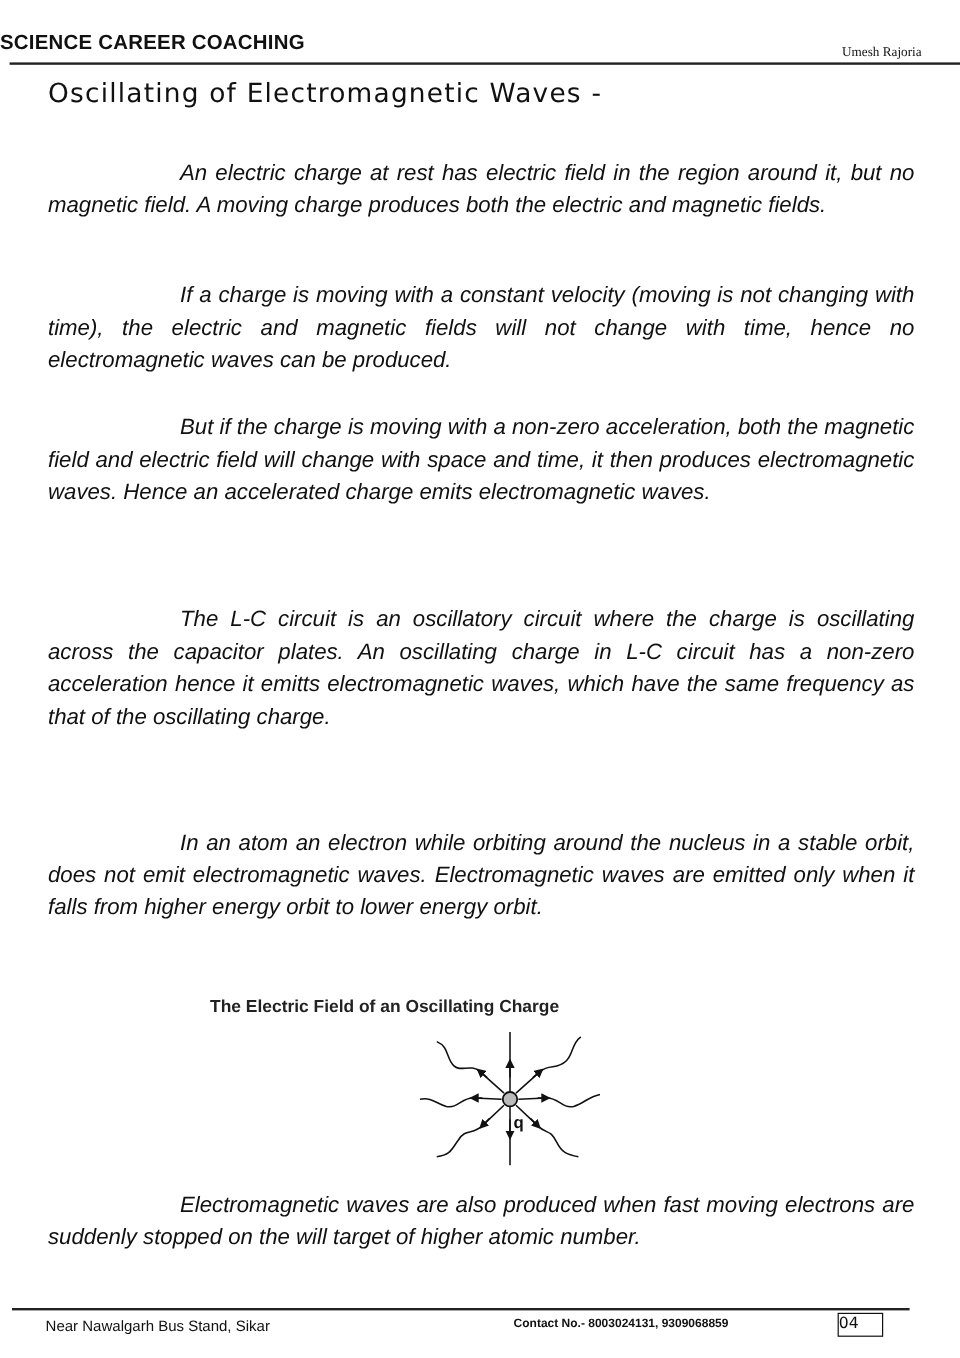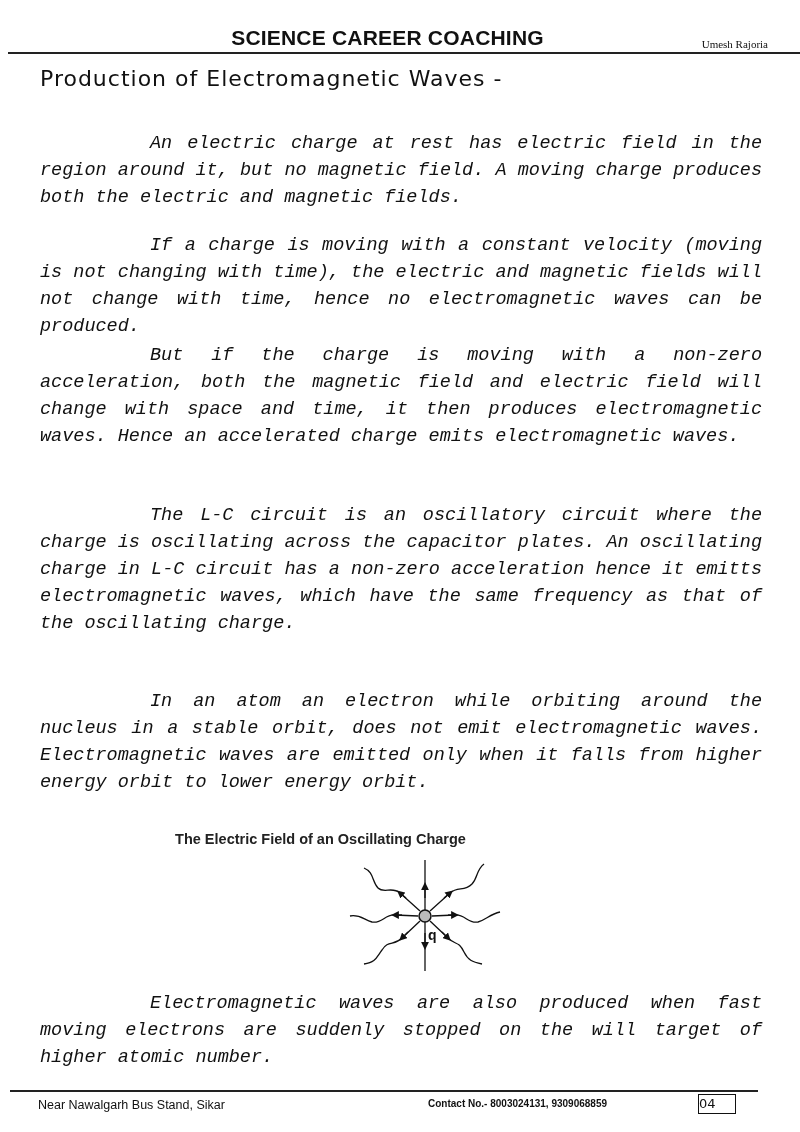--- a/index.html
+++ b/index.html
@@ -1,32 +1,32 @@
 <!DOCTYPE html>
 <html><head>
 <meta charset="utf-8">
 <style>
   html, body { margin: 0; padding: 0; background: #ffffff; }
   body { width: 800px; height: 1132px; position: relative; overflow: hidden; color: #111; }
   .header-title {
-    position: absolute; left: 0; width: 775px; top: 26px; text-align: center;
-    font-family: "Liberation Sans", sans-serif; font-weight: bold; font-size: 21px; letter-spacing: 0.2px;
+    position: absolute; left: 0; width: 775px; top: 26px; text-align: left;
+    font-family: "Liberation Sans", sans-serif; font-weight: bold; font-size: 17px; letter-spacing: 0.2px;
   }
   .header-author {
     position: absolute; right: 32px; top: 38px;
     font-family: "Liberation Serif", serif; font-weight: normal; font-size: 11px;
   }
   .header-rule { position: absolute; left: 8px; right: 0px; top: 52px; height: 2px; background: #222; }
   .page-title {
     position: absolute; left: 40px; top: 66px;
     font-family: "DejaVu Sans", sans-serif; font-size: 22px; letter-spacing: 1px;
   }
   .para {
     position: absolute; left: 40px; width: 722px;
-    font-family: Liberation Mono, monospace; font-style: italic; font-size: 18.5px; line-height: 27px;
+    font-family: Liberation Sans, sans-serif; font-style: italic; font-size: 18.5px; line-height: 27px;
     text-align: justify; text-indent: 110px; margin: 0;
   }
   #p1 { top: 130px; }
   #p2 { top: 232px; }
   #p3 { top: 342px; }
   #p4 { top: 502px; }
   #p5 { top: 688px; }
   #p6 { top: 990px; }
   .figure-caption {
     position: absolute; left: 0; width: 641px; top: 831px; text-align: center;
@@ -49,21 +49,21 @@
 </style>
 </head>
 <body>
 
 <div>
   <div class="header-title">SCIENCE CAREER COACHING</div>
   <div class="header-author">Umesh Rajoria</div>
   <div class="header-rule"></div>
 </div>
 
-<div class="page-title">Production of Electromagnetic Waves -</div>
+<div class="page-title">Oscillating of Electromagnetic Waves -</div>
 
 <p class="para" id="p1">An electric charge at rest has electric field in the region around it, but no magnetic field. A moving charge produces both the electric and magnetic fields.</p>
 <p class="para" id="p2">If a charge is moving with a constant velocity (moving is not changing with time), the electric and magnetic fields will not change with time, hence no electromagnetic waves can be produced.</p>
 <p class="para" id="p3">But if the charge is moving with a non-zero acceleration, both the magnetic field and electric field will change with space and time, it then produces electromagnetic waves. Hence an accelerated charge emits electromagnetic waves.</p>
 <p class="para" id="p4">The L-C circuit is an oscillatory circuit where the charge is oscillating across the capacitor plates. An oscillating charge in L-C circuit has a non-zero acceleration hence it emitts electromagnetic waves, which have the same frequency as that of the oscillating charge.</p>
 <p class="para" id="p5">In an atom an electron while orbiting around the nucleus in a stable orbit, does not emit electromagnetic waves. Electromagnetic waves are emitted only when it falls from higher energy orbit to lower energy orbit.</p>
 
 <div class="figure-caption">The Electric Field of an Oscillating Charge</div>
 
 <svg class="figure" viewBox="0 0 170 115" xmlns="http://www.w3.org/2000/svg">

